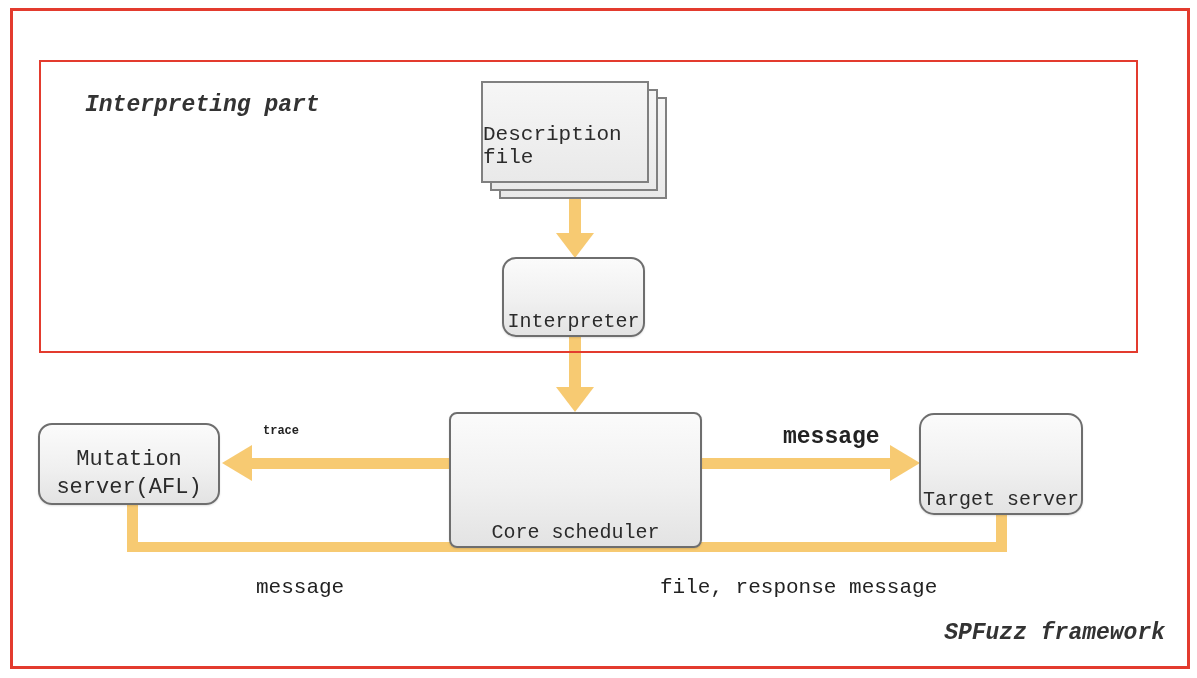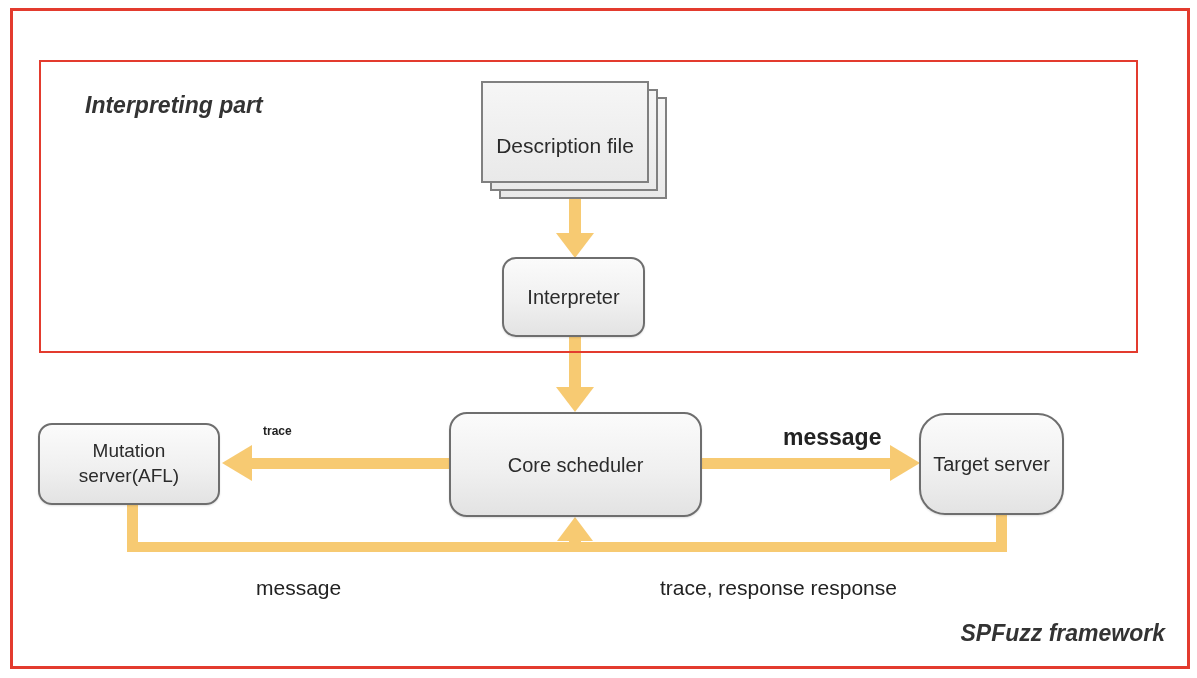--- a/index.html
+++ b/index.html
@@ -6,21 +6,21 @@
     margin: 0;
     padding: 0;
     background: #ffffff;
   }
   #stage {
     position: relative;
     width: 1197px;
     height: 678px;
     background: #ffffff;
     overflow: hidden;
-    font-family: Liberation Sans, sans-serif;
+    font-family: Liberation Mono, monospace;
     color: #2b2b2b;
   }
   
   .outer-frame {
     position: absolute;
     left: 10px; top: 8px;
     width: 1180px; height: 661px;
     border: 3px solid #e33b2e;
     box-sizing: border-box;
     z-index: 0;
@@ -49,47 +49,47 @@
 
   
   .node {
     position: absolute;
     box-sizing: border-box;
     border: 2px solid #6e6e6e;
     background: linear-gradient(to bottom, #fbfbfb 0%, #f0f0f0 55%, #e3e3e3 100%);
     display: flex;
     flex-direction: column;
     align-items: center;
-    justify-content: center;
+    justify-content: flex-end;
     text-align: center;
     font-size: 20px;
     line-height: 1.3;
     color: #2b2b2b;
     z-index: 2;
     box-shadow: 0 1px 2px rgba(0,0,0,0.12);
   }
   .sheet {
     position: absolute;
     box-sizing: border-box;
     width: 168px; height: 102px;
     border: 2px solid #808080;
     background: linear-gradient(to bottom, #f6f6f6 0%, #e9e9e9 100%);
     z-index: 2;
   }
   #sheet-back   { left: 499px; top: 97px; }
   #sheet-middle { left: 490px; top: 89px; }
   #sheet-front  {
     left: 481px; top: 81px;
     display: flex; align-items: center; justify-content: center;
-    font-size: 21px; color: #2b2b2b; padding-top: 27px; text-align: center;
+    font-size: 21px; color: #2b2b2b; padding-top: 27px;
   }
   #interpreter-node    { left: 502px; top: 257px; width: 143px; height: 80px;  border-radius: 14px; }
-  #core-scheduler-node { left: 449px; top: 412px; width: 253px; height: 105px; border-radius: 18px; }
-  #mutation-node       { left: 38px;  top: 423px; width: 182px; height: 82px;  border-radius: 14px; font-size: 19px; }
-  #target-node         { left: 919px; top: 413px; width: 145px; height: 102px; border-radius: 26px; }
+  #core-scheduler-node { left: 449px; top: 412px; width: 253px; height: 136px; border-radius: 8px; }
+  #mutation-node       { left: 38px;  top: 423px; width: 182px; height: 82px;  border-radius: 14px; font-size: 22px; }
+  #target-node         { left: 919px; top: 413px; width: 164px; height: 102px; border-radius: 15px; }
 
   
   .edge {
     position: absolute;
     background: #f7ca72;
     z-index: 1;
   }
   .head {
     position: absolute;
     width: 0; height: 0;
@@ -176,15 +176,15 @@
 
   <div class="edge" id="fb-left-drop"></div>
   <div class="edge" id="fb-right-drop"></div>
   <div class="edge" id="fb-hline"></div>
   <div class="edge" id="fb-up-stem"></div>
   <div class="head head-up" id="fb-up-head"></div>
 
   <div class="edge-label" id="label-trace">trace</div>
   <div class="edge-label" id="label-message">message</div>
   <div class="edge-label" id="label-testcase">message</div>
-  <div class="edge-label" id="label-feedback">trace, response response</div>
+  <div class="edge-label" id="label-feedback">file, response message</div>
 
 </div>
 
 </body></html>

